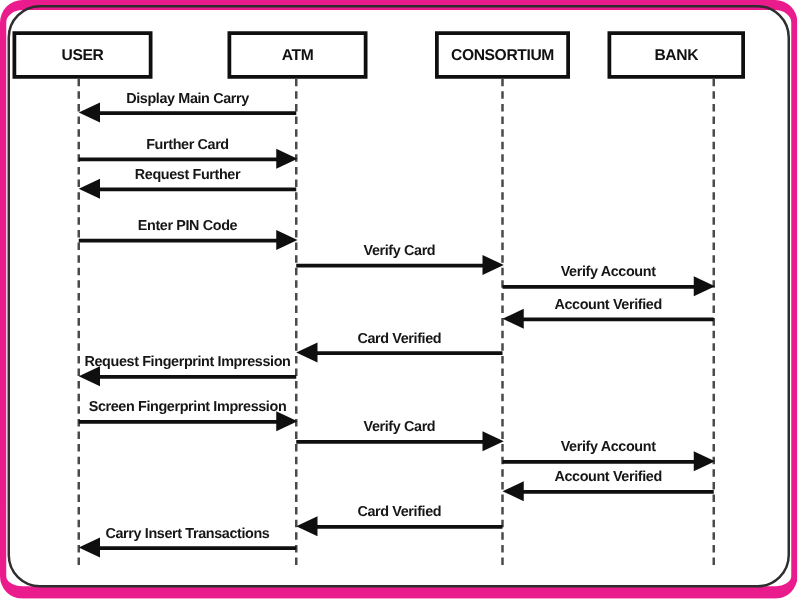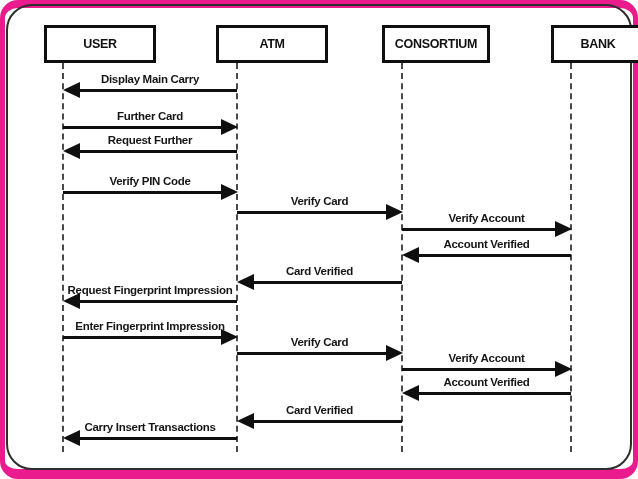--- a/index.html
+++ b/index.html
@@ -14,21 +14,21 @@
     pointer-events:none;
   }
   #frame{
     position:absolute;left:6px;top:4px;right:6px;bottom:9px;
     border:2px solid #2e2e2e;border-radius:26px;background:transparent;
     pointer-events:none;
   }
   .actor-box{
     position:absolute;top:25px;height:38px;box-sizing:border-box;
     border:3px solid #0f0f0f;background:#ffffff;
-    display:flex;align-items:center;justify-content:center;margin-left:34px;
+    display:flex;align-items:center;justify-content:center;
   }
   .actor-label{
     font-weight:700;font-size:12.5px;letter-spacing:-0.3px;color:#111111;
     white-space:nowrap;
   }
   .lifeline{
     position:absolute;width:0;border-left:2px dashed #4a4a4a;
   }
   .msg-line{
     position:absolute;height:3px;background:#0f0f0f;
@@ -54,21 +54,21 @@
   <div id="actors-layer">
       <div class="actor-box" style="left: 10px; width: 112px;">
         <span class="actor-label">USER</span>
       </div>
       <div class="actor-box" style="left: 182px; width: 112px;">
         <span class="actor-label">ATM</span>
       </div>
       <div class="actor-box" style="left: 348px; width: 108px;">
         <span class="actor-label">CONSORTIUM</span>
       </div>
-      <div class="actor-box" style="left: 517px; width: 94px;">
+      <div class="actor-box" style="left: 486px; width: 110px;">
         <span class="actor-label">BANK</span>
       </div>
     </div>
   <div id="lifelines-layer">
       <div class="lifeline" style="left: 62px; top: 63px; height: 389px;"></div>
       <div class="lifeline" style="left: 236px; top: 63px; height: 389px;"></div>
       <div class="lifeline" style="left: 401px; top: 63px; height: 389px;"></div>
       <div class="lifeline" style="left: 570px; top: 63px; height: 389px;"></div>
     </div>
   <div id="messages-layer">
@@ -76,39 +76,39 @@
       <div class="msg-head left" style="top: 82px; left: 63px;"></div>
       <div class="msg-label" style="left: 20px; top: 73px;">Display Main Carry</div>
       <div class="msg-line" style="top: 126px; left: 63px; width: 164px;"></div>
       <div class="msg-head right" style="top: 119px; left: 221px;"></div>
       <div class="msg-label" style="left: 20px; top: 110px;">Further Card</div>
       <div class="msg-line" style="top: 150px; left: 73px; width: 164px;"></div>
       <div class="msg-head left" style="top: 143px; left: 63px;"></div>
       <div class="msg-label" style="left: 20px; top: 134px;">Request Further</div>
       <div class="msg-line" style="top: 191px; left: 63px; width: 164px;"></div>
       <div class="msg-head right" style="top: 184px; left: 221px;"></div>
-      <div class="msg-label" style="left: 20px; top: 175px;">Verify PIN Code</div>
+      <div class="msg-label" style="left: 20px; top: 175px;">Enter PIN Code</div>
       <div class="msg-line" style="top: 211px; left: 237px; width: 155px;"></div>
       <div class="msg-head right" style="top: 204px; left: 386px;"></div>
       <div class="msg-label" style="left: 189.5px; top: 195px;">Verify Card</div>
       <div class="msg-line" style="top: 228px; left: 402px; width: 159px;"></div>
       <div class="msg-head right" style="top: 221px; left: 555px;"></div>
       <div class="msg-label" style="left: 356.5px; top: 212px;">Verify Account</div>
       <div class="msg-line" style="top: 254px; left: 412px; width: 159px;"></div>
       <div class="msg-head left" style="top: 247px; left: 402px;"></div>
       <div class="msg-label" style="left: 356.5px; top: 238px;">Account Verified</div>
       <div class="msg-line" style="top: 281px; left: 247px; width: 155px;"></div>
       <div class="msg-head left" style="top: 274px; left: 237px;"></div>
       <div class="msg-label" style="left: 189.5px; top: 265px;">Card Verified</div>
       <div class="msg-line" style="top: 300px; left: 73px; width: 164px;"></div>
       <div class="msg-head left" style="top: 293px; left: 63px;"></div>
       <div class="msg-label" style="left: 20px; top: 284px;">Request Fingerprint Impression</div>
       <div class="msg-line" style="top: 336px; left: 63px; width: 164px;"></div>
       <div class="msg-head right" style="top: 329px; left: 221px;"></div>
-      <div class="msg-label" style="left: 20px; top: 320px;">Enter Fingerprint Impression</div>
+      <div class="msg-label" style="left: 20px; top: 320px;">Screen Fingerprint Impression</div>
       <div class="msg-line" style="top: 352px; left: 237px; width: 155px;"></div>
       <div class="msg-head right" style="top: 345px; left: 386px;"></div>
       <div class="msg-label" style="left: 189.5px; top: 336px;">Verify Card</div>
       <div class="msg-line" style="top: 368px; left: 402px; width: 159px;"></div>
       <div class="msg-head right" style="top: 361px; left: 555px;"></div>
       <div class="msg-label" style="left: 356.5px; top: 352px;">Verify Account</div>
       <div class="msg-line" style="top: 392px; left: 412px; width: 159px;"></div>
       <div class="msg-head left" style="top: 385px; left: 402px;"></div>
       <div class="msg-label" style="left: 356.5px; top: 376px;">Account Verified</div>
       <div class="msg-line" style="top: 420px; left: 247px; width: 155px;"></div>

